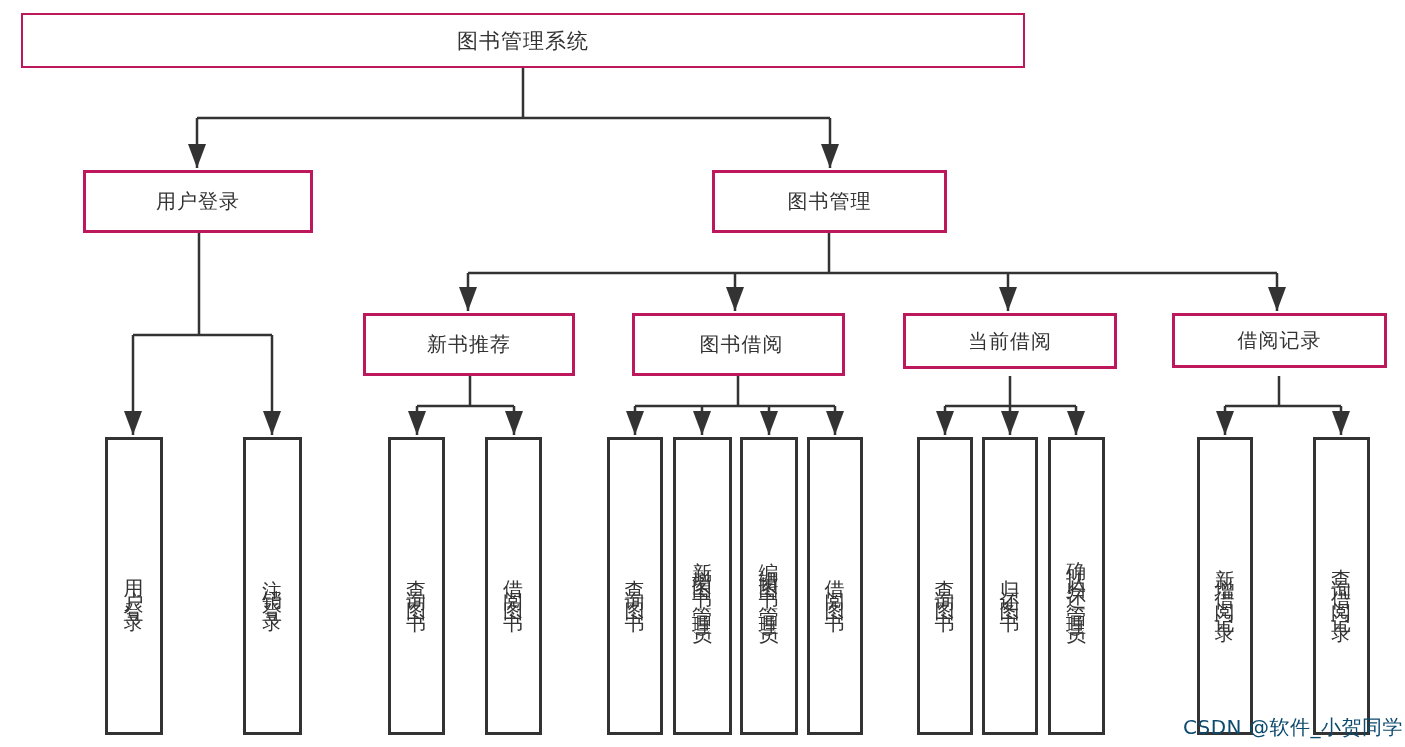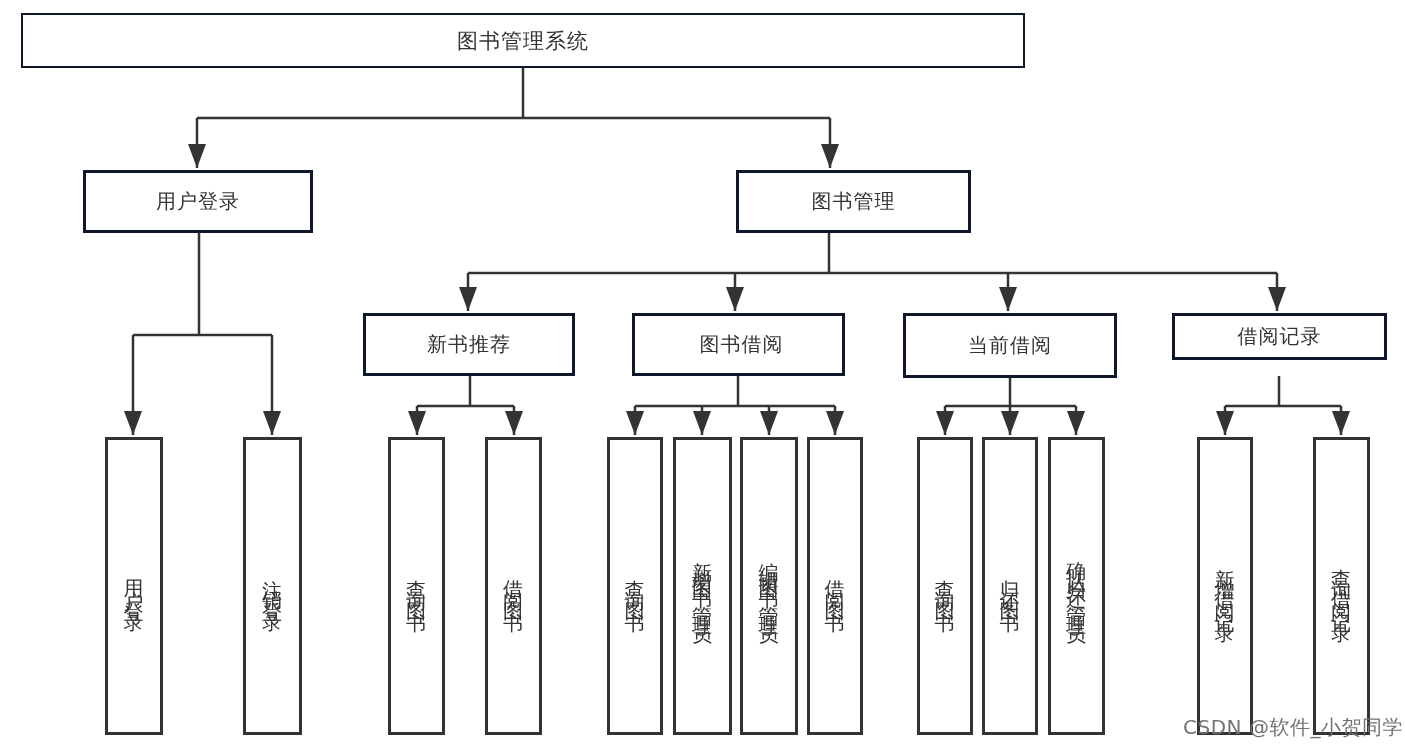--- a/index.html
+++ b/index.html
@@ -9,21 +9,21 @@
     background:#ffffff;
     font-family:"DejaVu Sans","Liberation Sans",sans-serif;
     color:#333;
     overflow:hidden;
   }
   #wires{position:absolute;left:0;top:0;z-index:1;}
   .hbox{
     position:absolute;
     box-sizing:border-box;
     background:#fff;
-    border:3px solid #0f172a;
+    border:3px solid #be185d;
     display:flex;align-items:center;justify-content:center;
     font-size:20px;
     letter-spacing:1px;
     z-index:2;
   }
   .hbox.root{border-width:2px;font-size:21px;}
   .vbox{
     position:absolute;
     box-sizing:border-box;
     top:437px;height:298px;
@@ -39,21 +39,21 @@
     letter-spacing:11px;
     line-height:1;
     white-space:nowrap;
   }
   .vbox .vtext.long{letter-spacing:9px;}
   #watermark{
     position:absolute;
     left:1183px;top:714px;
     width:216px;
     font-size:20px;
-    color:#737373;
+    color:#0c4a6e;
     white-space:nowrap;
     z-index:3;
     letter-spacing:0.5px;
   }
 </style>
 </head>
 <body>
 
 <div id="stage">
 
@@ -95,34 +95,34 @@
     </g>
   </svg>
 
   <div class="hbox root" style="left:21px;top:13px;width:1004px;height:55px;">
     <span>图书管理系统</span>
   </div>
 
   <div class="hbox" style="left:83px;top:170px;width:230px;height:63px;">
     <span>用户登录</span>
   </div>
-  <div class="hbox" style="left:712px;top:170px;width:235px;height:63px;margin-left:24px;">
+  <div class="hbox" style="left:712px;top:170px;width:235px;height:63px;">
     <span>图书管理</span>
   </div>
 
   <div class="hbox" style="left:363px;top:313px;width:212px;height:63px;">
     <span>新书推荐</span>
   </div>
   <div class="hbox" style="left:632px;top:313px;width:213px;height:63px;padding-left:6px;">
     <span>图书借阅</span>
   </div>
-  <div class="hbox" style="left:903px;top:313px;width:214px;height:65px;">
+  <div class="hbox" style="left:903px;top:313px;width:214px;height:56px;">
     <span>当前借阅</span>
   </div>
-  <div class="hbox" style="left:1172px;top:313px;width:215px;height:47px;">
+  <div class="hbox" style="left:1172px;top:313px;width:215px;height:55px;">
     <span>借阅记录</span>
   </div>
 
   <div class="vbox" style="left:105px;width:58px;">
     <span class="vtext">用户登录</span>
   </div>
   <div class="vbox" style="left:243px;width:59px;">
     <span class="vtext">注销登录</span>
   </div>
 

